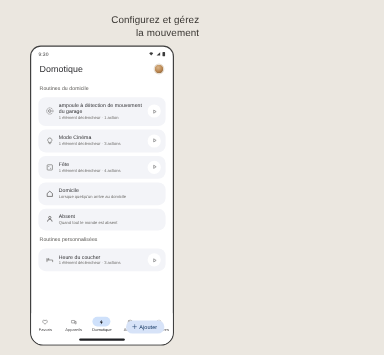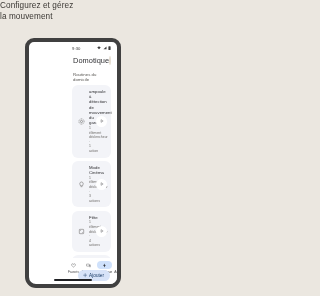--- a/index.html
+++ b/index.html
@@ -10,46 +10,46 @@
     width: 166px;
     height: 296px;
     background: #ebe7e0;
     font-family: "Liberation Sans", sans-serif;
     overflow: hidden;
     position: relative;
   }
 
   
   .promo {
-    text-align: left;
+    text-align: right;
+    padding-top: 11px;
     color: #3a3733;
   }
   .promo-line {
     font-size: 8.2px;
     line-height: 11px;
     letter-spacing: 0.1px;
     font-weight: 400;
     white-space: nowrap;
   }
 
   
   .phone {
     position: absolute;
     left: 25px;
     top: 38px;
-    width: 96px;
+    width: 120px;
     height: 250px;
     background: #ffffff;
     border-radius: 9px 9px 11px 11px;
-    border: 4px solid #404040;
+    border: 1px solid #404040;
     box-sizing: border-box;
     overflow: hidden;
     display: flex;
     flex-direction: column;
-    padding-left: 37px;
   }
 
   
   .statusbar {
     height: 10px;
     flex: 0 0 auto;
     display: flex;
     align-items: center;
     justify-content: space-between;
     padding: 2px 6px 0 6px;

